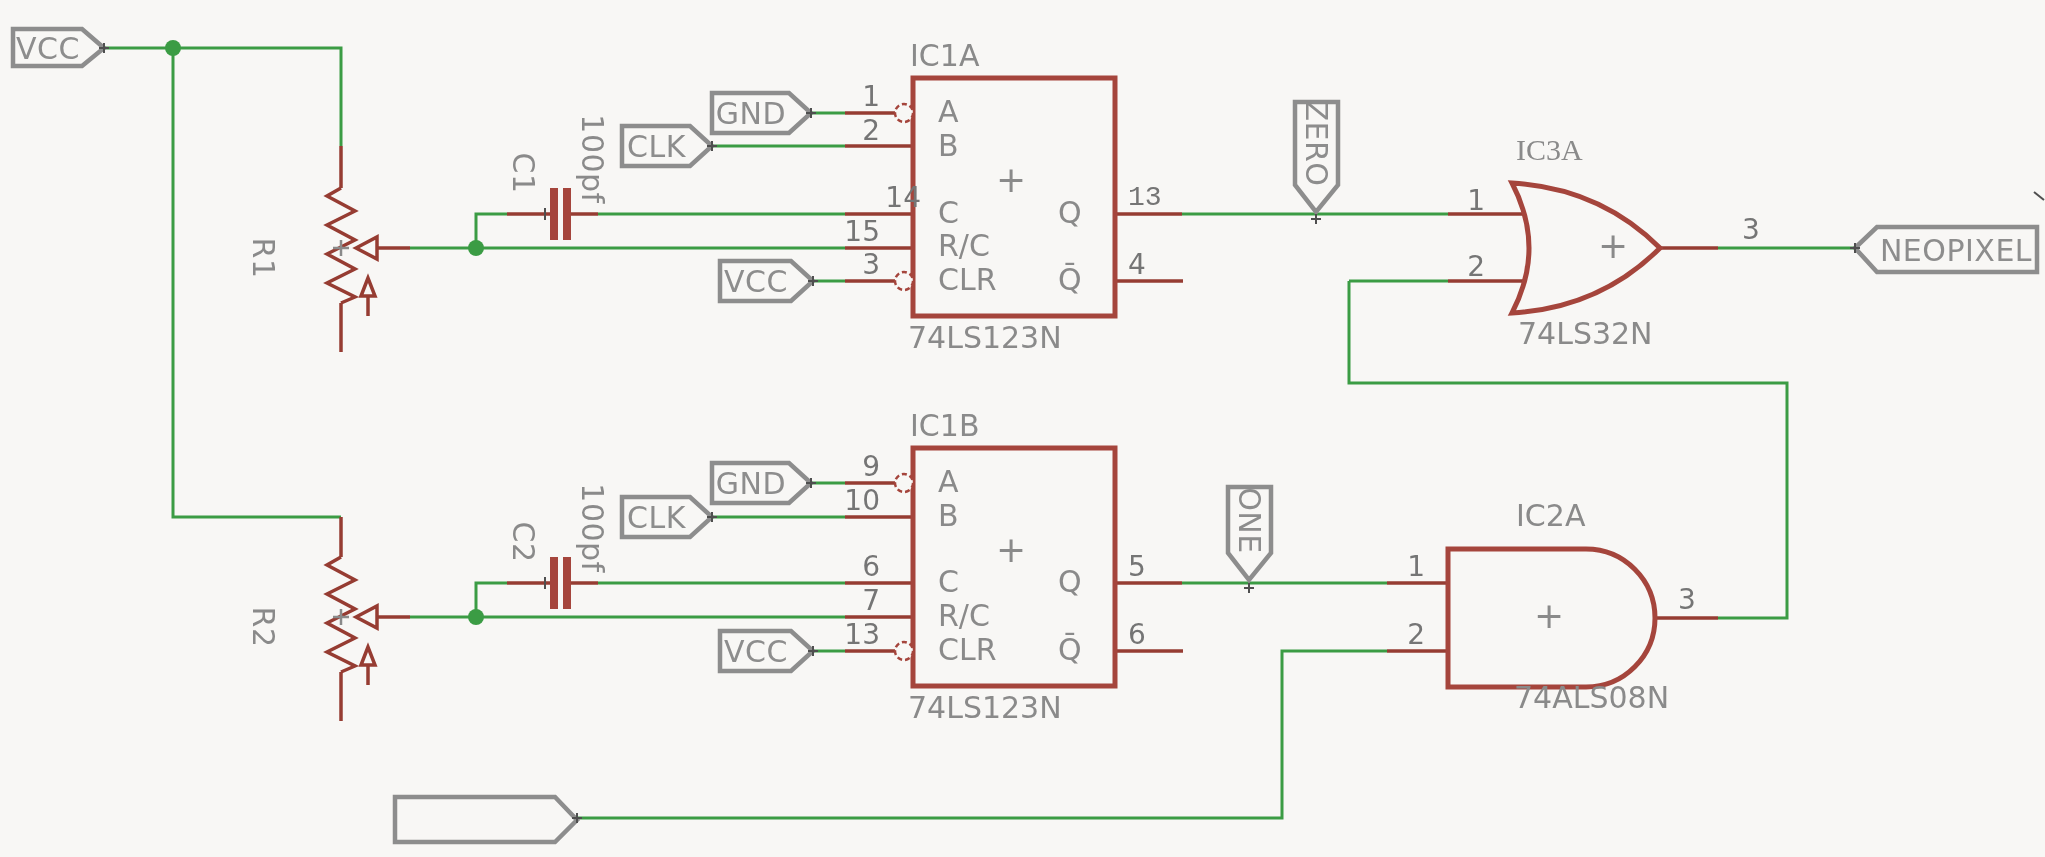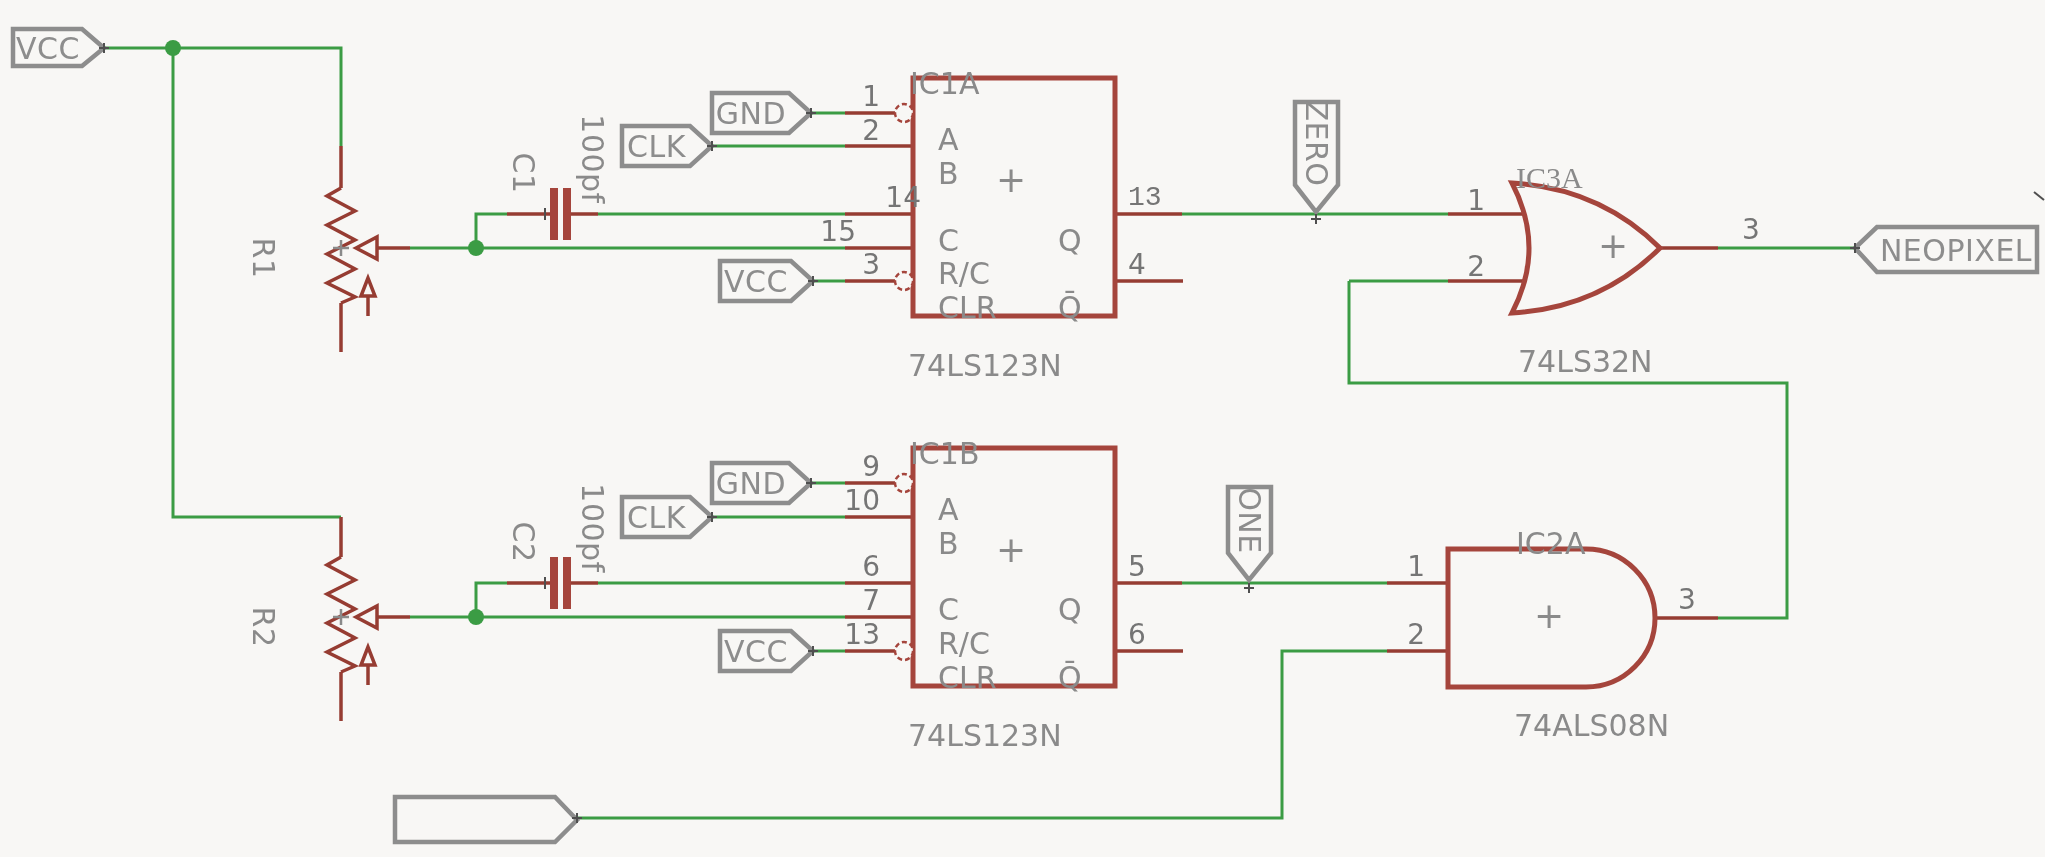--- a/index.html
+++ b/index.html
@@ -1,19 +1,19 @@
 <!DOCTYPE html>
 <html><head>
 <meta charset="utf-8">
 <style>
   html,body{margin:0;padding:0;background:#e8e6e3;}
   #stage{position:relative;width:2045px;height:857px;background:#f8f7f5;overflow:hidden;
          font-family:"DejaVu Sans",sans-serif;}
   #schem-svg{position:absolute;left:0;top:0;}
-  .lbl{position:absolute;color:#8a8a8a;font-size:30px;line-height:1.05;white-space:nowrap;margin-top:28px;}
+  .lbl{position:absolute;color:#8a8a8a;font-size:30px;line-height:1.05;white-space:nowrap;}
   .pinnum{position:absolute;color:#757575;font-size:28px;line-height:1;white-space:nowrap;}
   .pinnum.ralign{text-align:right;width:85px;}
   .flagtxt{position:absolute;color:#8d8d8d;display:flex;align-items:center;justify-content:center;
            font-size:30px;letter-spacing:0.5px;white-space:nowrap;}
   .rot90{transform:rotate(90deg);transform-origin:center center;}
   .plusmark{position:absolute;color:#8a8a8a;font-size:36px;line-height:1;}
 </style>
 </head>
 <body>
 
@@ -195,21 +195,21 @@
   <div class="lbl" style="left:1058px;top:566px;">Q</div>
   <div class="lbl" style="left:1058px;top:634px;">Q̄</div>
   <div class="plusmark" style="left:996px;top:532px;">+</div>
 
   <div class="plusmark" style="left:1598px;top:228px;">+</div>
   <div class="plusmark" style="left:1534px;top:598px;">+</div>
 
   <div class="pinnum ralign" style="left:795px;top:83px;">1</div>
   <div class="pinnum ralign" style="left:795px;top:117px;">2</div>
   <div class="pinnum ralign" style="left:836px;top:184px;">14</div>
-  <div class="pinnum ralign" style="left:771px;top:218px;">15</div>
+  <div class="pinnum ralign" style="left:795px;top:218px;">15</div>
   <div class="pinnum ralign" style="left:795px;top:251px;">3</div>
   <div class="pinnum" style="left:1128px;top:184px;font-family:Liberation Mono, monospace;">13</div>
   <div class="pinnum" style="left:1128px;top:251px;">4</div>
 
   <div class="pinnum ralign" style="left:795px;top:453px;">9</div>
   <div class="pinnum ralign" style="left:795px;top:487px;">10</div>
   <div class="pinnum ralign" style="left:795px;top:553px;">6</div>
   <div class="pinnum ralign" style="left:795px;top:587px;">7</div>
   <div class="pinnum ralign" style="left:795px;top:621px;">13</div>
   <div class="pinnum" style="left:1128px;top:553px;">5</div>

